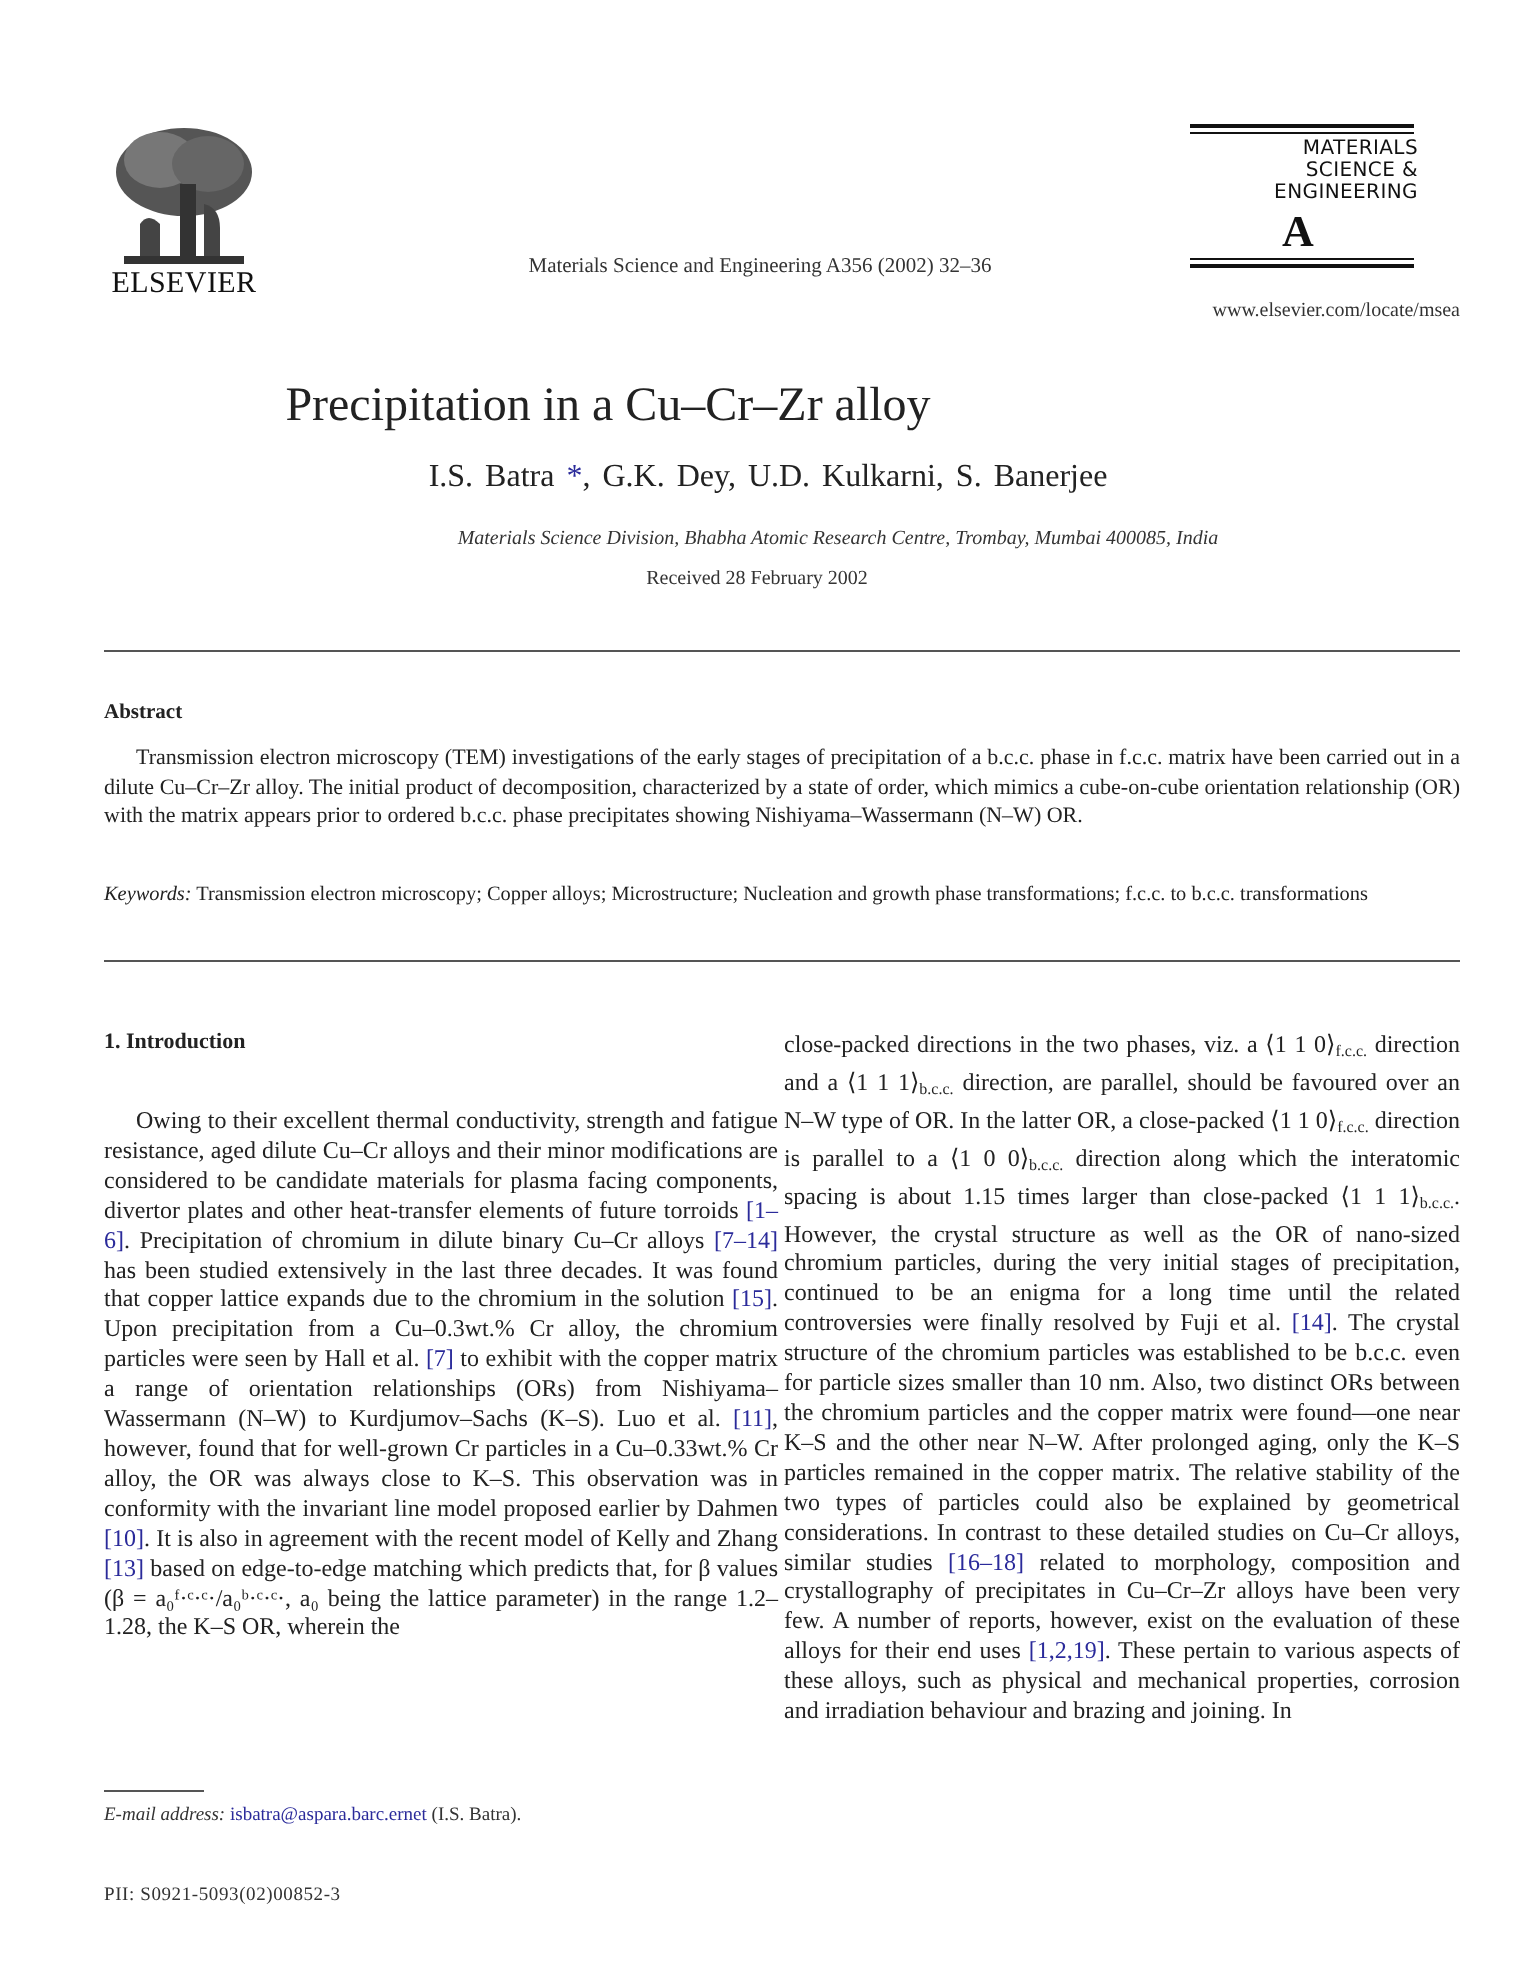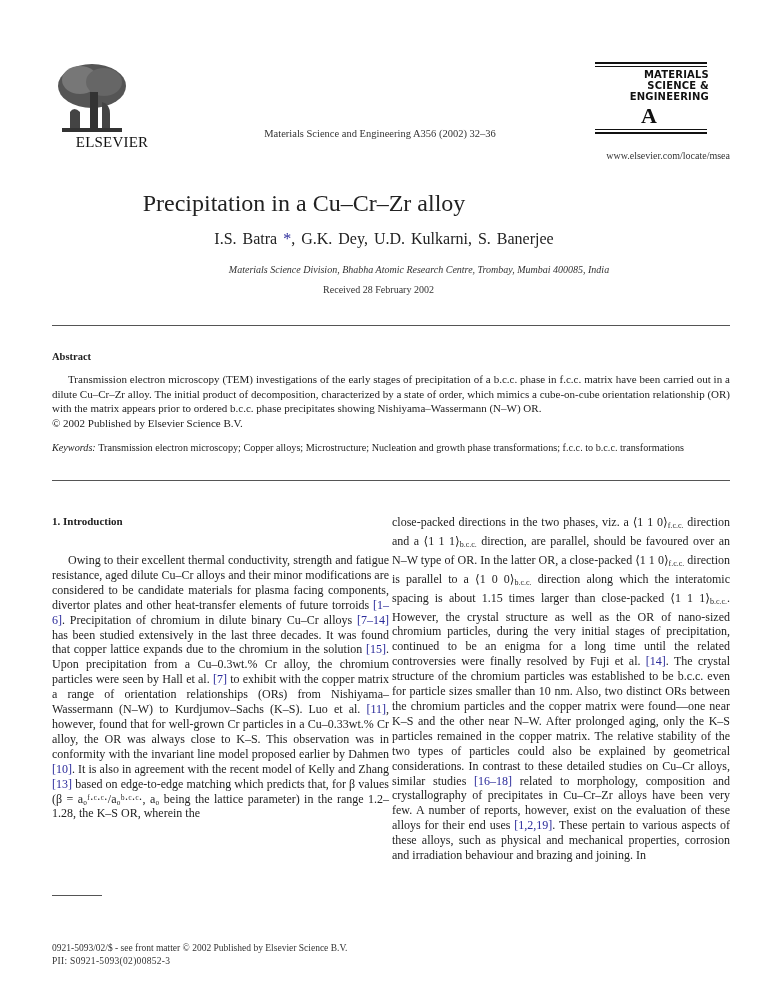--- a/index.html
+++ b/index.html
@@ -3,26 +3,26 @@
 <meta charset="utf-8">
 <style>
   html, body { margin: 0; padding: 0; background: #ffffff; }
   body { width: 768px; height: 994px; position: relative; overflow: hidden;
          font-family: "Liberation Serif", "DejaVu Serif", serif; color: #222; }
   .abs { position: absolute; }
   .link { color: #2a2a9a; }
   
   .publisher-logo { left: 52px; top: 62px; width: 78px; height: 74px; }
   .publisher-name { left: 52px; top: 134px; width: 80px; text-align: center;
-                    font-size: 15px; letter-spacing: 0.2px; color: #111; margin-left: 20px; }
+                    font-size: 15px; letter-spacing: 0.2px; color: #111; }
   .journal-cite { left: 250px; top: 128px; width: 260px; font-size: 10.5px; color: #333; text-align: center; }
   .journal-logo { left: 593px; top: 62px; width: 126px; height: 72px; }
   .jl-rule { position: absolute; left: 2px; width: 112px; background: #111; }
   .jl-text { position: absolute; left: 0; width: 116px; text-align: right;
-             font-family: "DejaVu Sans", sans-serif; font-weight: bold; font-size: 10px;
+             font-family: "DejaVu Sans", sans-serif; font-weight: normal; font-size: 10px;
              line-height: 10.5px; letter-spacing: 0.2px; color: #111; }
   .jl-a { position: absolute; left: 36px; top: 41px; width: 40px; text-align: center;
           font-family: "Liberation Serif", serif; font-weight: bold; font-size: 22px; color: #111; }
   .journal-url { left: 560px; top: 150px; width: 170px; text-align: right; font-size: 10px; color: #333; }
   
   .title { left: 0; top: 190px; width: 608px; text-align: center; font-size: 24px; color: #222; }
   .authors { left: 0; top: 230px; width: 768px; text-align: center; font-size: 16px; color: #222; word-spacing: 2px; }
   .affil { left: 0; top: 264px; width: 768px; text-align: center; font-size: 10px; font-style: italic; color: #333; padding-left: 35px; }
   .received { left: 0; top: 284px; width: 757px; text-align: center; font-size: 10px; color: #333; }
   .rule { left: 52px; width: 678px; height: 1px; background: #555; }
@@ -79,32 +79,31 @@
   <span>I.S. Batra</span><span class="link"> *</span><span>, </span><span>G.K. Dey</span><span>, </span><span>U.D. Kulkarni</span><span>, </span><span>S. Banerjee</span>
 </div>
 <div class="abs affil">Materials Science Division, Bhabha Atomic Research Centre, Trombay, Mumbai 400085, India</div>
 <div class="abs received">Received 28 February 2002</div>
 
 <div class="abs rule" style="top:325px;"></div>
 
 <div class="abs abstract-heading">Abstract</div>
 <div class="abs abstract-body">
   <p>Transmission electron microscopy (TEM) investigations of the early stages of precipitation of a b.c.c. phase in f.c.c. matrix have been carried out in a dilute Cu–Cr–Zr alloy. The initial product of decomposition, characterized by a state of order, which mimics a cube-on-cube orientation relationship (OR) with the matrix appears prior to ordered b.c.c. phase precipitates showing Nishiyama–Wassermann (N–W) OR.</p>
-  <div>© 2002 Published by Elsevier Science B.V.</div>
 </div>
 <div class="abs keywords" style="top:441px;">
   <i>Keywords:</i><span> Transmission electron microscopy; Copper alloys; Microstructure; Nucleation and growth phase transformations; f.c.c. to b.c.c. transformations</span>
 </div>
 
 <div class="abs rule" style="top:480px;"></div>
 
 <div class="abs section-heading">1.  Introduction</div>
 <div class="abs col col-left" id="col-left">Owing to their excellent thermal conductivity, strength and fatigue resistance, aged dilute Cu–Cr alloys and their minor modifications are considered to be candidate materials for plasma facing components, divertor plates and other heat-transfer elements of future torroids <span class="link">[1–6]</span>. Precipitation of chromium in dilute binary Cu–Cr alloys <span class="link">[7–14]</span> has been studied extensively in the last three decades. It was found that copper lattice expands due to the chromium in the solution <span class="link">[15]</span>. Upon precipitation from a Cu–0.3wt.% Cr alloy, the chromium particles were seen by Hall et al. <span class="link">[7]</span> to exhibit with the copper matrix a range of orientation relationships (ORs) from Nishiyama–Wassermann (N–W) to Kurdjumov–Sachs (K–S). Luo et al. <span class="link">[11]</span>, however, found that for well-grown Cr particles in a Cu–0.33wt.% Cr alloy, the OR was always close to K–S. This observation was in conformity with the invariant line model proposed earlier by Dahmen <span class="link">[10]</span>. It is also in agreement with the recent model of Kelly and Zhang <span class="link">[13]</span> based on edge-to-edge matching which predicts that, for β values (β = a₀ᶠ·ᶜ·ᶜ·/a₀ᵇ·ᶜ·ᶜ·, a₀ being the lattice parameter) in the range 1.2–1.28, the K–S OR, wherein the</div>
 <div class="abs col col-right" id="col-right">close-packed directions in the two phases, viz. a ⟨1 1 0⟩<sub>f.c.c.</sub> direction and a ⟨1 1 1⟩<sub>b.c.c.</sub> direction, are parallel, should be favoured over an N–W type of OR. In the latter OR, a close-packed ⟨1 1 0⟩<sub>f.c.c.</sub> direction is parallel to a ⟨1 0 0⟩<sub>b.c.c.</sub> direction along which the interatomic spacing is about 1.15 times larger than close-packed ⟨1 1 1⟩<sub>b.c.c.</sub>. However, the crystal structure as well as the OR of nano-sized chromium particles, during the very initial stages of precipitation, continued to be an enigma for a long time until the related controversies were finally resolved by Fuji et al. <span class="link">[14]</span>. The crystal structure of the chromium particles was established to be b.c.c. even for particle sizes smaller than 10 nm. Also, two distinct ORs between the chromium particles and the copper matrix were found—one near K–S and the other near N–W. After prolonged aging, only the K–S particles remained in the copper matrix. The relative stability of the two types of particles could also be explained by geometrical considerations. In contrast to these detailed studies on Cu–Cr alloys, similar studies <span class="link">[16–18]</span> related to morphology, composition and crystallography of precipitates in Cu–Cr–Zr alloys have been very few. A number of reports, however, exist on the evaluation of these alloys for their end uses <span class="link">[1,2,19]</span>. These pertain to various aspects of these alloys, such as physical and mechanical properties, corrosion and irradiation behaviour and brazing and joining. In</div>
 
 <div class="abs footnote-rule"></div>
 <div class="abs footnote">
+  <div><i>E-mail address:</i> <span class="link">isbatra@aspara.barc.ernet</span><span> (I.S. Batra).</span></div>
 </div>
 
 <div class="abs issn">
-  <div>0921-5093/02/$ - see front matter © 2002 Published by Elsevier Science B.V.</div>
   <div style="letter-spacing:0.3px;">PII: S0921-5093(02)00852-3</div>
 </div>
 
 </body></html>

